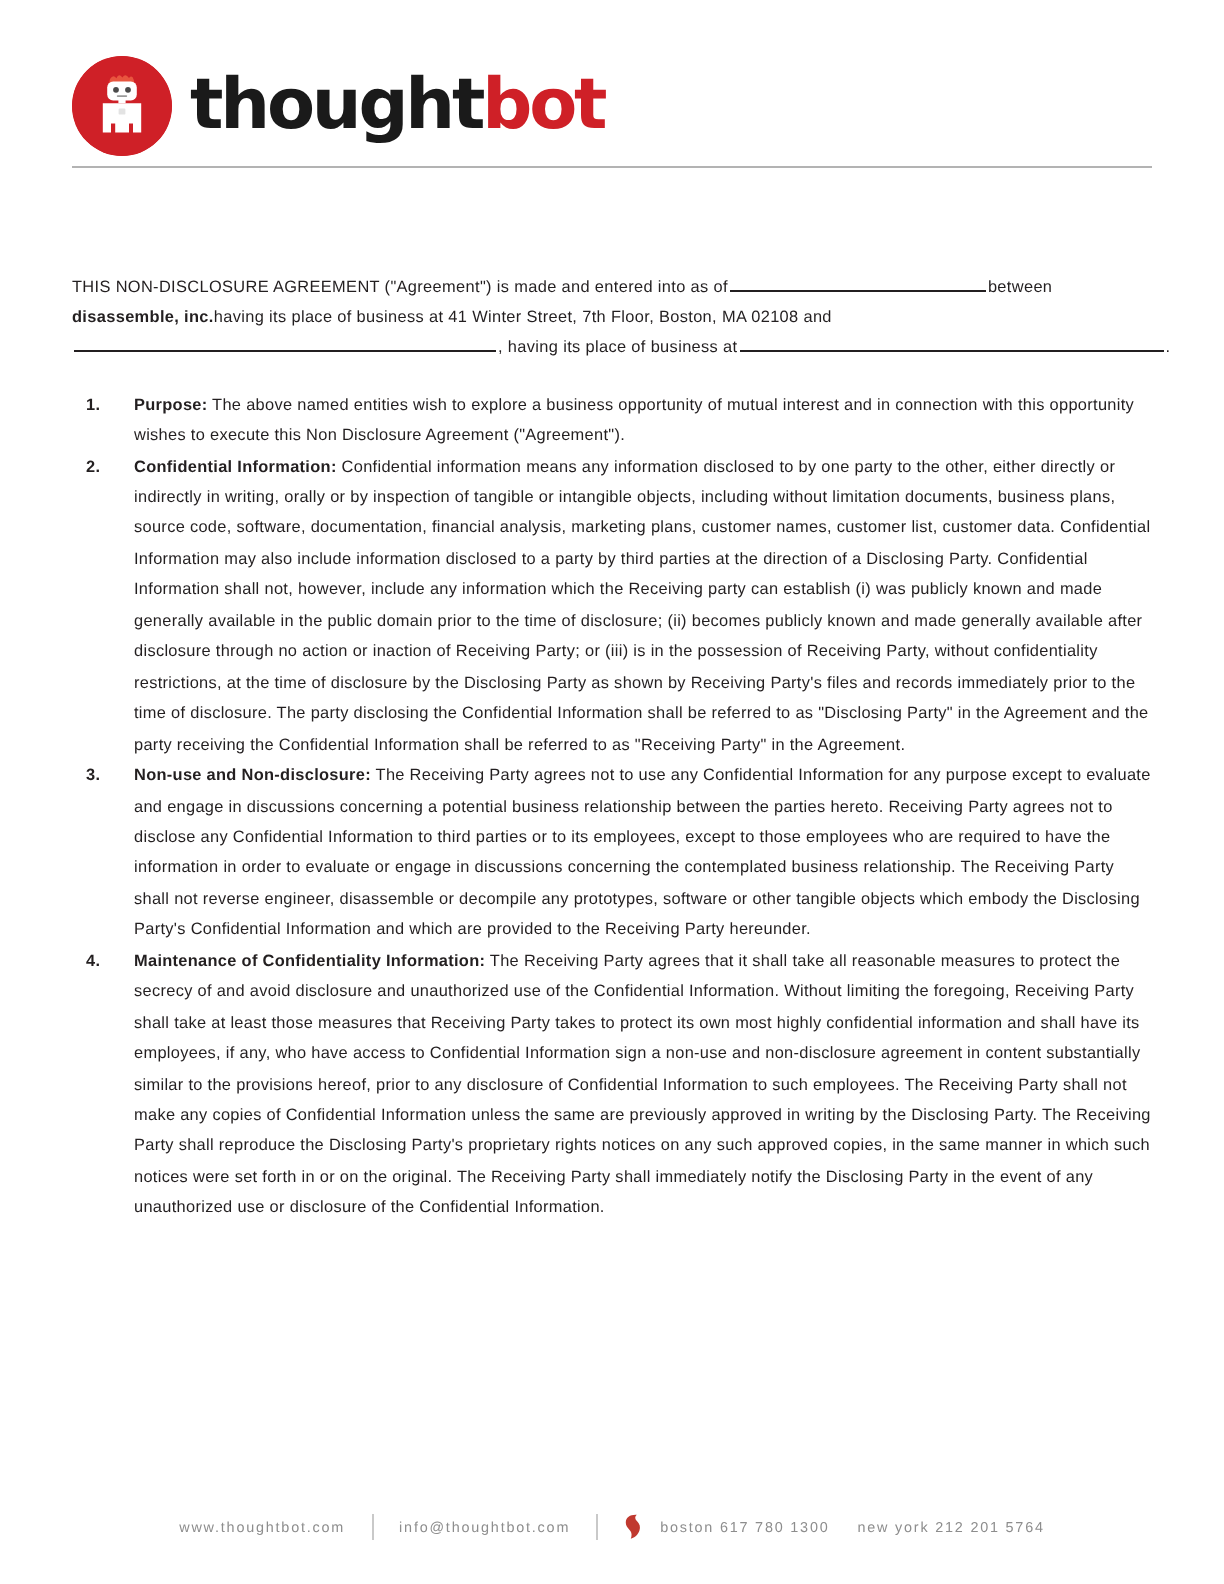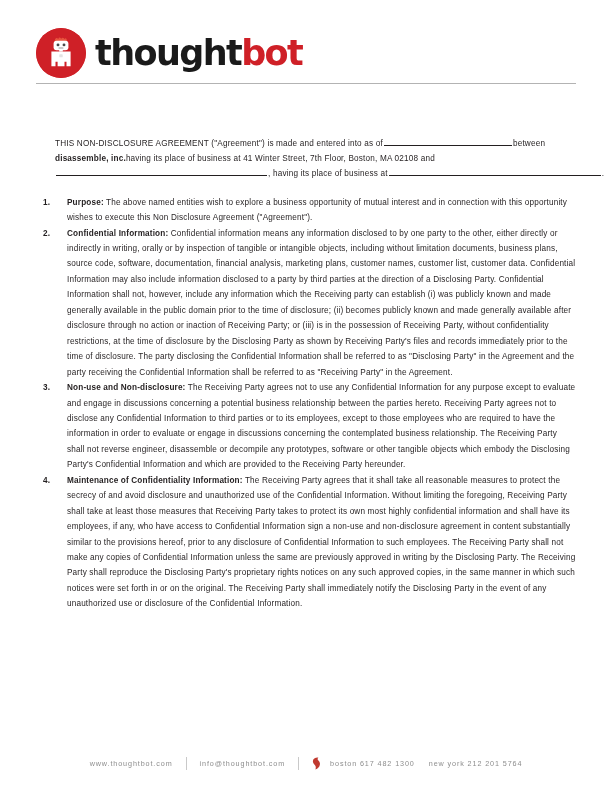--- a/index.html
+++ b/index.html
@@ -88,21 +88,21 @@
   }
 
   
   .body-area {
     position: absolute;
     left: 36px;
     top: 136px;
     width: 540px;
   }
 
-  .intro { margin-bottom: 13px; margin-left: 19px; }
+  .intro { margin-bottom: 13px; }
 
   .intro-line {
     font-size: 8.2px;
     line-height: 15.2px;
     letter-spacing: 0.18px;
     white-space: nowrap;
   }
   .intro-line .bold { font-weight: bold; }
 
   .blank {
@@ -247,19 +247,19 @@
     <span class="footer-sep"></span>
     <span class="footer-cell">info@thoughtbot.com</span>
     <span class="footer-sep"></span>
     <span class="footer-cell">
       <span class="phone-icon">
         <svg width="9" height="13" viewBox="0 0 9 13" aria-hidden="true">
           <path d="M6.4 0.4 C3.2 0.2 1.0 1.6 0.9 4.0 C0.8 6.0 2.0 7.0 3.0 8.2 C3.9 9.3 4.0 10.6 3.4 12.4 C5.9 11.6 7.6 9.8 7.9 7.4 C8.2 5.4 7.2 4.2 6.2 3.2 C5.4 2.4 5.4 1.2 6.4 0.4 Z" fill="#c0392f"></path>
         </svg>
       </span>
       <span class="footer-phones">
-        <span>boston  617 482 1300</span>
+        <span>boston  617 780 1300</span>
         <span>new york  212 201 5764</span>
       </span>
     </span>
   </div>
 
 </div>
 
 </body></html>

